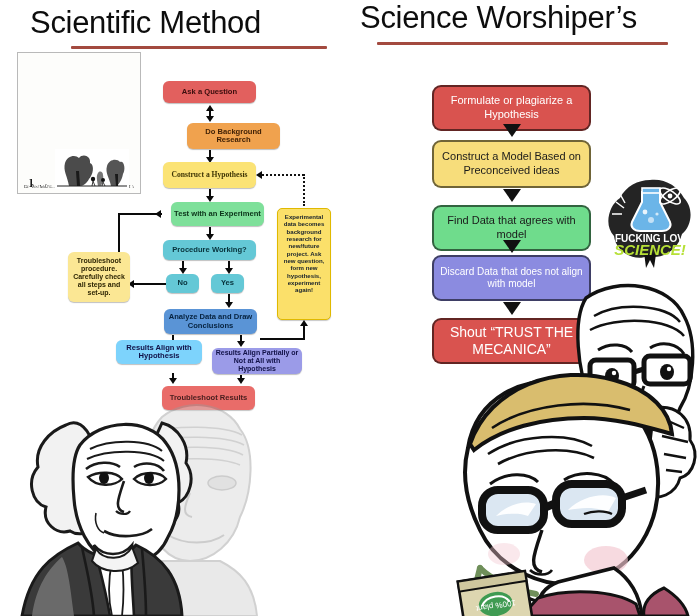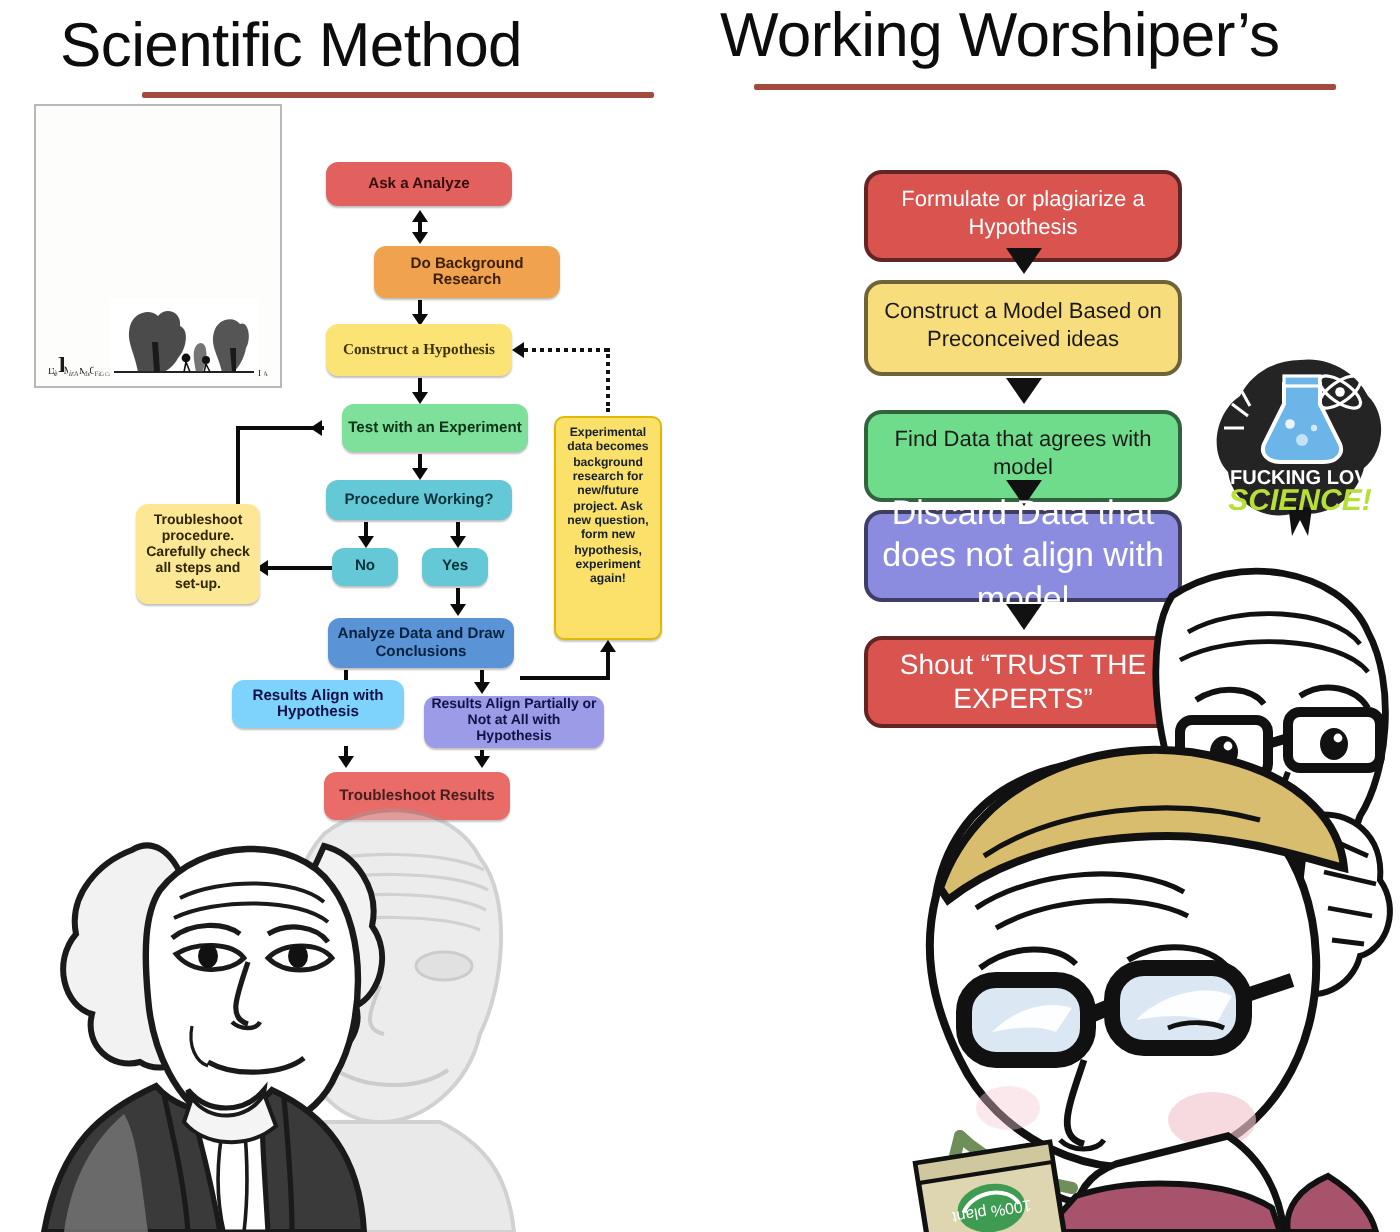--- a/index.html
+++ b/index.html
@@ -91,21 +91,21 @@
 </style>
 </head>
 <body>
 
 <div id="meme">
 
   <div class="title" id="title-left">Scientific Method</div>
   <div class="ul-bar" id="ul-left"></div>
 
   <div class="title" id="title-right">
-    <span>Working Worshiper’s</span><br>
+    <span>Science Worshiper’s</span><br>
   </div>
   <div class="ul-bar" id="ul-right"></div>
 
   <div id="book">
     <div class="pg">
       <div class="l bk-t1">D I S C O R S I</div>
       <div class="l bk-amp">è</div>
       <div class="l bk-t2">DIMOSTRAZIONI</div>
       <div class="l bk-t3">M A T E M A T I C H E</div>
       <div class="l bk-t4">intorno à due nuoue żienze</div>
@@ -129,21 +129,21 @@
           <path d="M38 32 L37 37 M38 32 L40 37" stroke="#111" stroke-width="0.8"></path>
           <circle cx="48" cy="31" r="2" fill="#111"></circle>
           <path d="M48 33 L47 37 M48 33 L50 37" stroke="#111" stroke-width="0.8"></path>
         </svg>
       </div>
       <div class="l bk-t12">IN LEIDA,</div>
       <div class="l bk-t13">Appresso gli Elžeuirii.  M. D. C. XXXVIII.</div>
     </div>
   </div>
 
-  <div class="fbox lbox" style="left:163px;top:81px;width:93px;height:22px;background:#e2605e;color:#3a0d0d;">Ask a Analyze</div>
+  <div class="fbox lbox" style="left:163px;top:81px;width:93px;height:22px;background:#e2605e;color:#3a0d0d;">Ask a Question</div>
 
   <div class="arrow-head-up" style="left:206px;top:105px;"></div>
   <div class="arrow-v" style="left:209px;top:110px;height:7px;"></div>
   <div class="arrow-head" style="left:206px;top:116px;"></div>
 
   <div class="fbox lbox" style="left:163px;top:123px;width:93px;height:26px;background:#f0a24e;color:#3d1f05;margin-left:24px;">Do Background Research</div>
   <div class="arrow-v" style="left:209px;top:150px;height:8px;"></div>
   <div class="arrow-head" style="left:206px;top:157px;"></div>
 
   <div class="fbox lbox" style="left:163px;top:162px;width:93px;height:26px;background:#fbe375;color:#3d3404;font-family:Liberation Serif, serif;">Construct a Hypothesis</div>
@@ -202,24 +202,24 @@
 
   <div class="rbox" style="left:432px;top:85px;width:159px;height:38px;background:#d9534f;color:#fff;font-size:11px;">Formulate or plagiarize a Hypothesis</div>
   <div class="rarr" style="left:503px;top:124px;"></div>
 
   <div class="rbox" style="left:432px;top:140px;width:159px;height:48px;background:#f7dd7b;color:#1a1a1a;font-size:11px;">Construct a Model Based on Preconceived ideas</div>
   <div class="rarr" style="left:503px;top:189px;"></div>
 
   <div class="rbox" style="left:432px;top:205px;width:159px;height:34px;background:#6fdc8c;color:#1a1a1a;font-size:11px;">Find Data that agrees with model</div>
   <div class="rarr" style="left:503px;top:240px;"></div>
 
-  <div class="rbox" style="left:432px;top:255px;width:159px;height:46px;background:#8b8be0;color:#fff;font-size:17px;">Discard Data that does not align with model</div>
+  <div class="rbox" style="left:432px;top:255px;width:159px;height:46px;background:#8b8be0;color:#fff;font-size:10px;">Discard Data that does not align with model</div>
   <div class="rarr" style="left:503px;top:302px;"></div>
 
-  <div class="rbox" style="left:432px;top:318px;width:159px;height:42px;background:#d9534f;color:#fff;font-size:14px;">Shout “TRUST THE EXPERTS”</div>
+  <div class="rbox" style="left:432px;top:318px;width:159px;height:42px;background:#d9534f;color:#fff;font-size:14px;">Shout “TRUST THE MECANICA”</div>
 
   <div id="ifls">
     <svg viewBox="0 0 92 92" width="92" height="92">
       <g>
 
         <path d="M46 4 C60 2 74 10 80 22 C90 32 88 50 78 58 C74 74 58 84 44 80
                  C30 86 12 76 10 60 C0 50 4 30 16 22 C22 10 34 4 46 4 Z" fill="#111" opacity="0.92"></path>
 
         <path d="M40 76 L42 92 L46 84 L50 92 L52 78 Z" fill="#111"></path>
 

